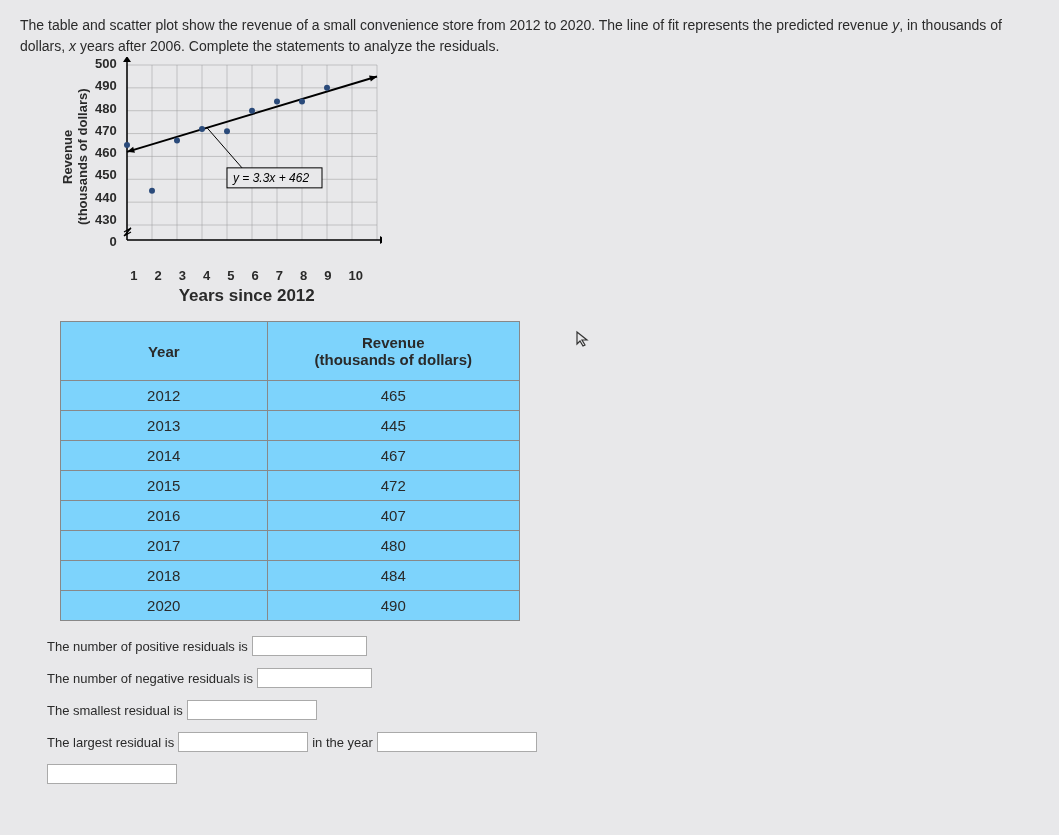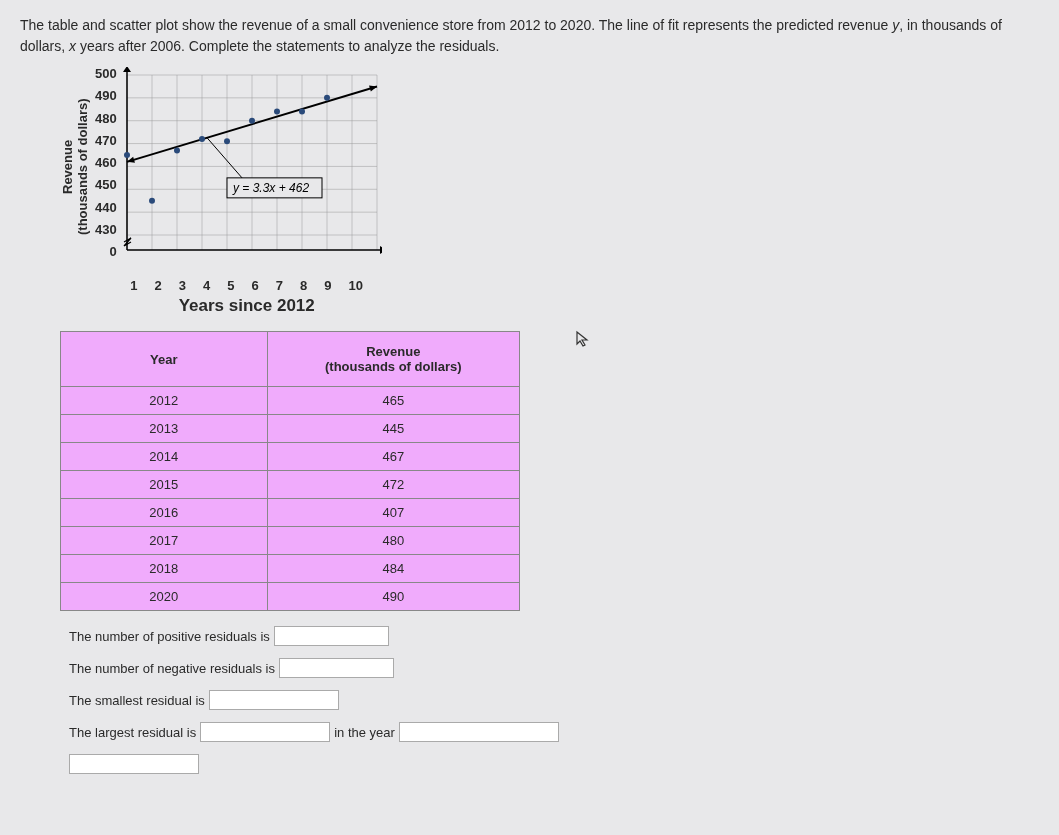--- a/index.html
+++ b/index.html
@@ -4,21 +4,20 @@
   <style>
     * { margin: 0; padding: 0; box-sizing: border-box; }
     body {
       font-family: Arial, sans-serif;
       background: #e8e8ea;
       padding: 15px 20px;
       color: #2a2a2a;
       font-size: 14px;
     }
     .problem-text {
-      margin-bottom: 10px;
       line-height: 1.5;
     }
     .italic { font-style: italic; }
     
     .chart-area {
       margin-left: 40px;
       margin-bottom: 15px;
       position: relative;
     }
     .chart-container {
@@ -74,31 +73,31 @@
     .data-table {
       margin-left: 40px;
       border-collapse: collapse;
       margin-bottom: 15px;
       width: 460px;
     }
     .data-table th, .data-table td {
       border: 1px solid #888;
       padding: 6px 10px;
       text-align: center;
-      font-size: 13px;
-      background: #f0abfc;
+      font-size: 15px;
+      background: #7dd3fc;
     }
     .data-table th {
       font-weight: bold;
       padding: 12px 10px;
     }
     .data-table th:first-child { width: 45%; }
     
     .fill-section {
-      margin-left: 49px;
+      margin-left: 27px;
       font-size: 13px;
     }
     .fill-row {
       margin-bottom: 12px;
       display: flex;
       align-items: center;
       gap: 4px;
     }
     .fill-input {
       background: #fff;

